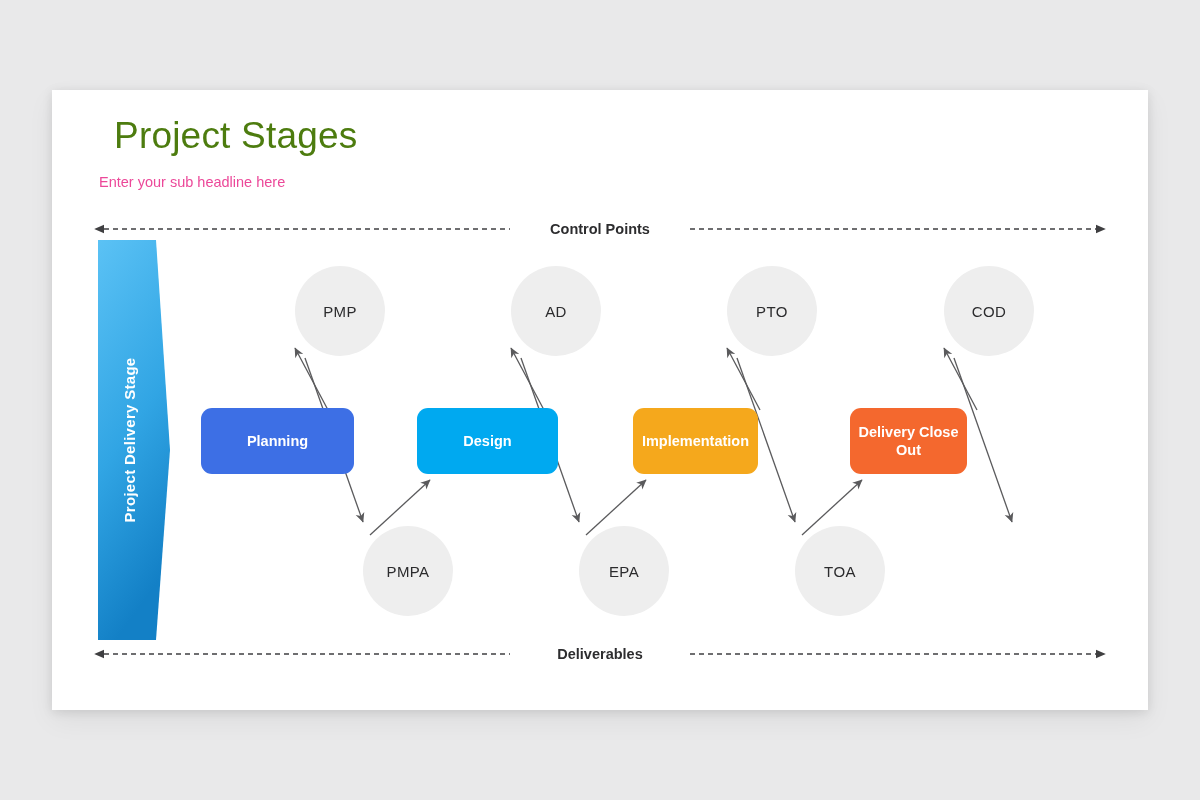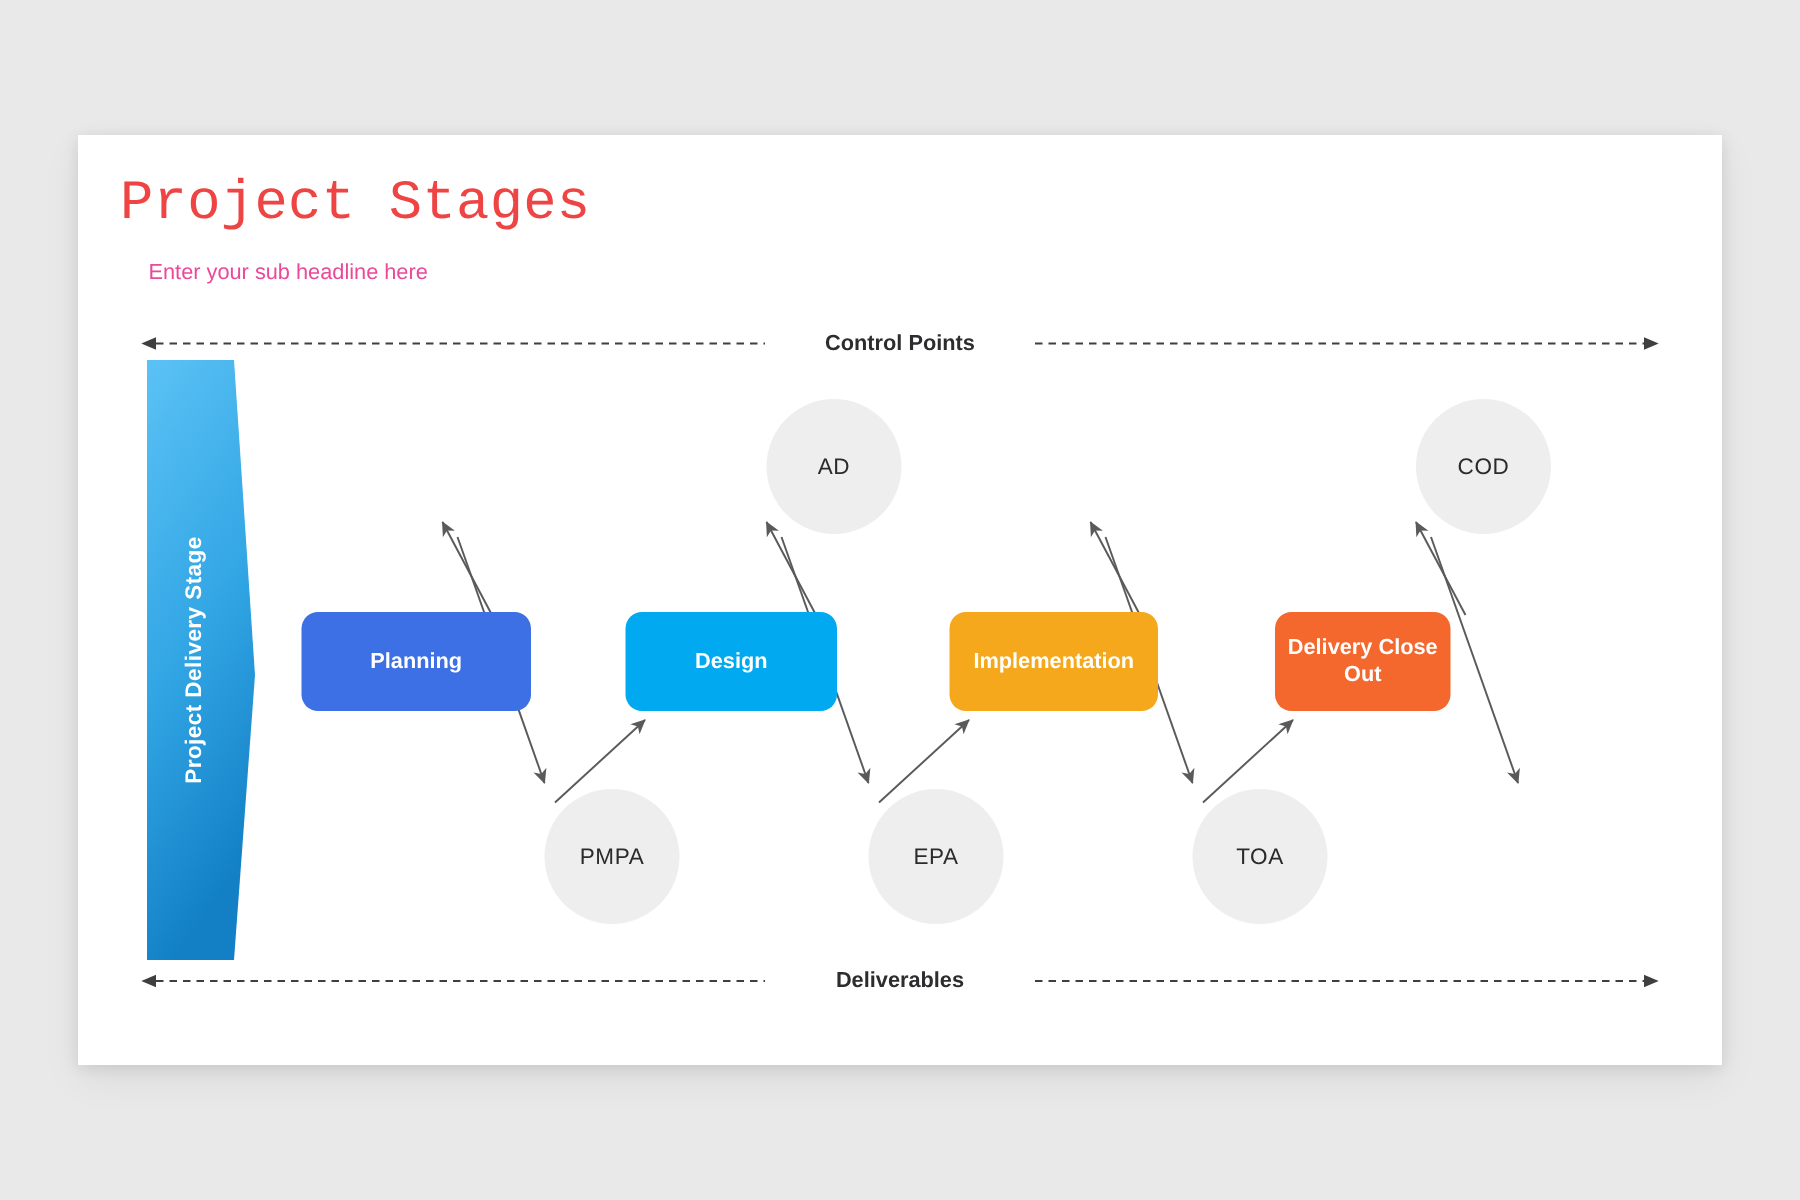--- a/index.html
+++ b/index.html
@@ -20,28 +20,27 @@
     top: 90px;
     width: 1096px;
     height: 620px;
     background: #ffffff;
     box-shadow: 0 2px 10px rgba(0,0,0,0.10), 0 10px 26px rgba(0,0,0,0.06);
   }
 
   
   #page-title {
     position: absolute;
-    left: 28px;
+    left: 62px;
     top: 25px;
     font-size: 37px;
     font-weight: 400;
-    color: #ef4444;
+    color: #4d7c0f;
     letter-spacing: 0.2px;
     white-space: nowrap;
-    font-family: Liberation Mono, monospace;
   }
   #page-subtitle {
     position: absolute;
     left: 47px;
     top: 84px;
     font-size: 14.5px;
     font-weight: 400;
     color: #ec4899;
     white-space: nowrap;
   }
@@ -223,25 +222,27 @@
       <line x1="685" y1="268" x2="743" y2="432"></line>
 
       <line x1="750" y1="445" x2="810" y2="390"></line>
 
       <line x1="925" y1="320" x2="892" y2="258"></line>
 
       <line x1="902" y1="268" x2="960" y2="432"></line>
     </g>
   </svg>
 
+  <div class="node-circle circle-top" style="left:243px">PMP</div>
   <div class="node-circle circle-top" style="left:459px">AD</div>
+  <div class="node-circle circle-top" style="left:675px">PTO</div>
   <div class="node-circle circle-top" style="left:892px">COD</div>
 
   <div class="node-circle circle-bottom" style="left:311px">PMPA</div>
   <div class="node-circle circle-bottom" style="left:527px">EPA</div>
   <div class="node-circle circle-bottom" style="left:743px">TOA</div>
 
   <div class="stage-box" style="left:149px; width:153px; background:#3d6fe5">Planning</div>
   <div class="stage-box" style="left:365px; width:141px; background:#00a9f0">Design</div>
-  <div class="stage-box" style="left:581px; width:139px; background:#f5a81c">Implementation</div>
+  <div class="stage-box" style="left:581px; width:125px; background:#f5a81c">Implementation</div>
   <div class="stage-box" style="left:798px; width:117px; background:#f4682e">Delivery Close Out</div>
 
 </div>
 
 </body></html>

